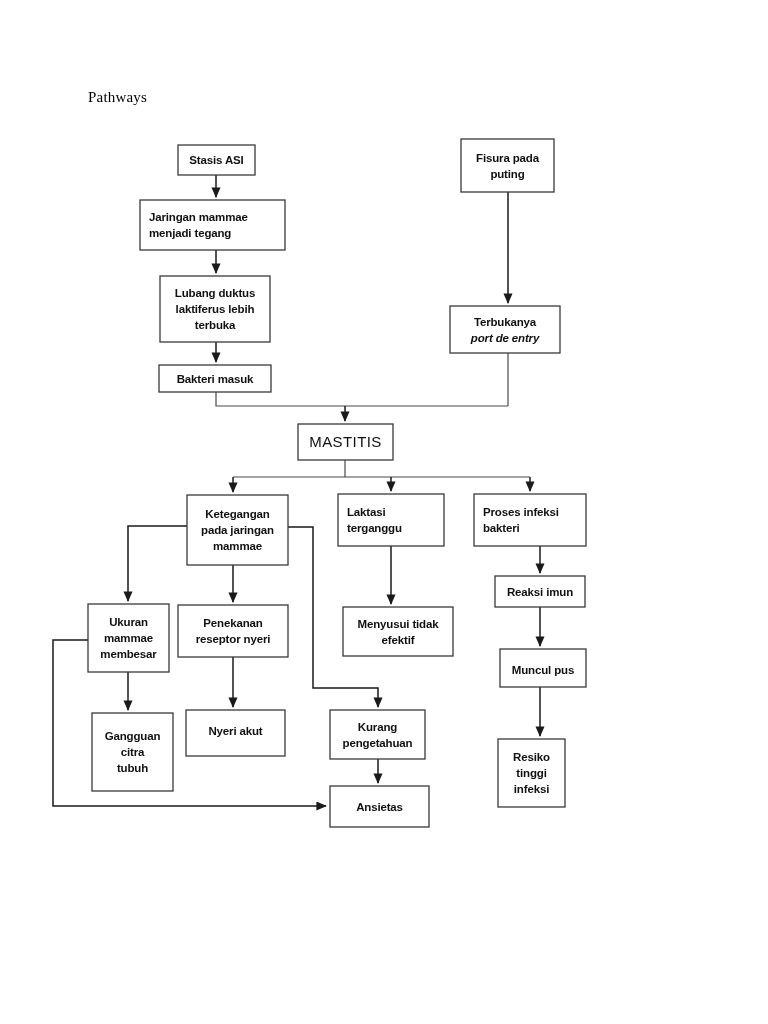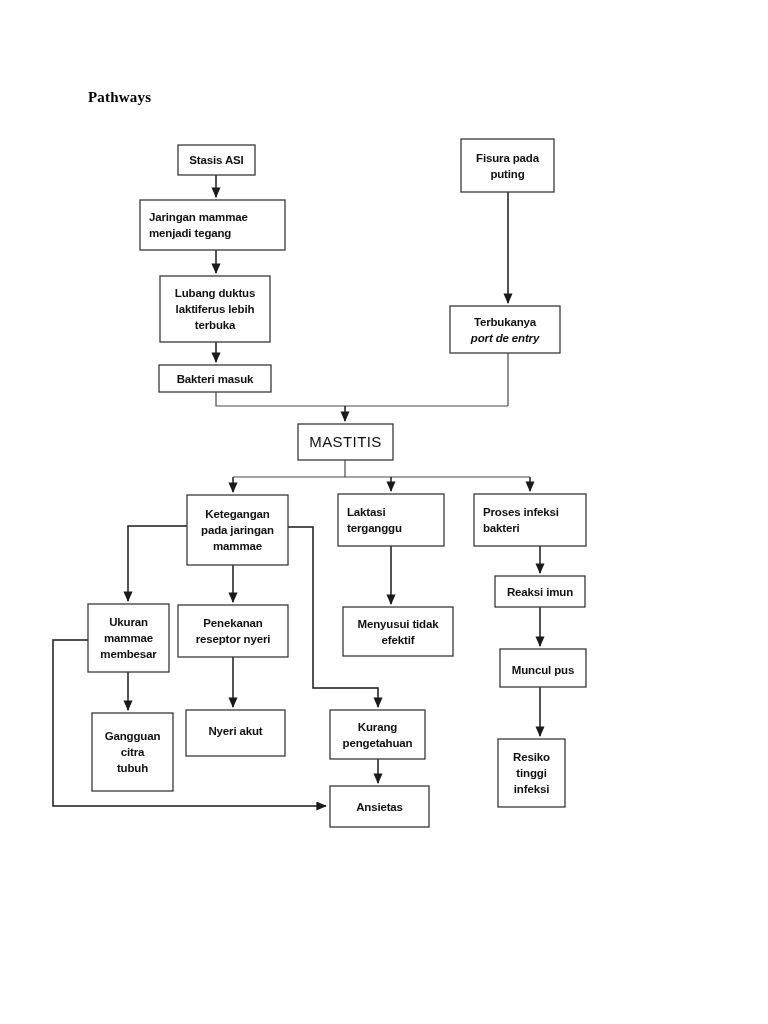--- a/index.html
+++ b/index.html
@@ -12,21 +12,21 @@
     height: 1024px;
     position: relative;
     font-family: "Liberation Sans", sans-serif;
     overflow: hidden;
   }
   #page-title {
     position: absolute;
     left: 88px;
     top: 89px;
     font-family: "Liberation Serif", serif;
-    font-weight: bold;
+    font-weight: normal;
     font-size: 15px;
     color: #000000;
     letter-spacing: 0.2px;
   }
   #flow-canvas {
     position: absolute;
     left: 0;
     top: 0;
     width: 768px;
     height: 1024px;

